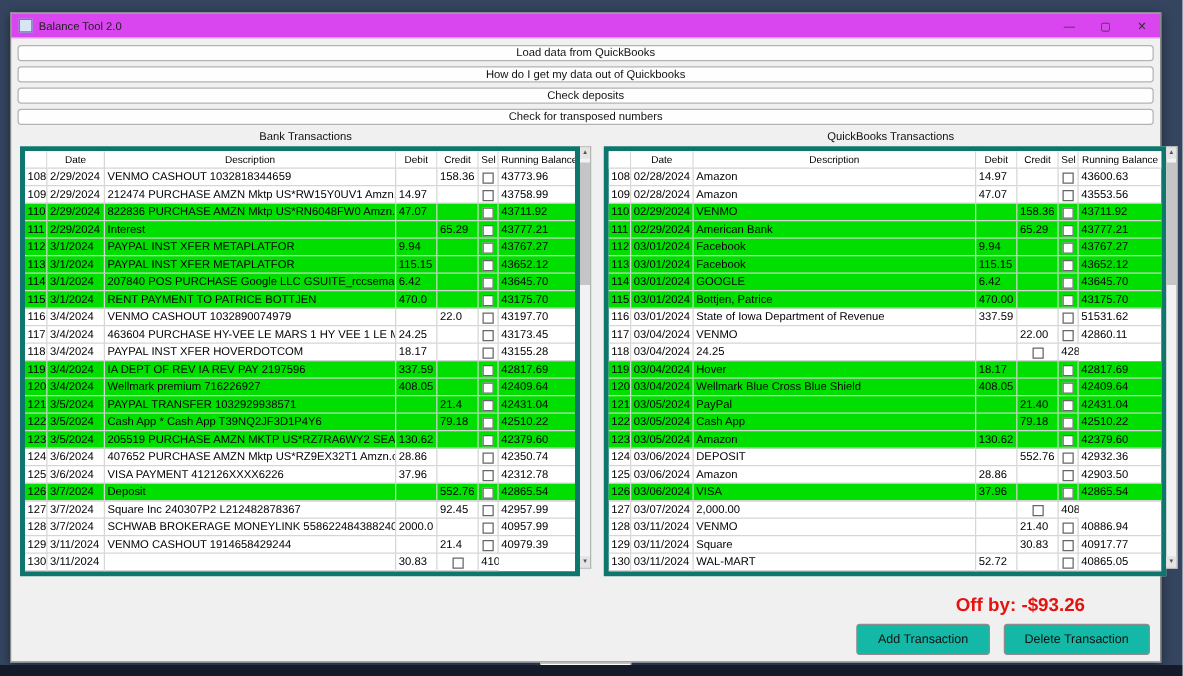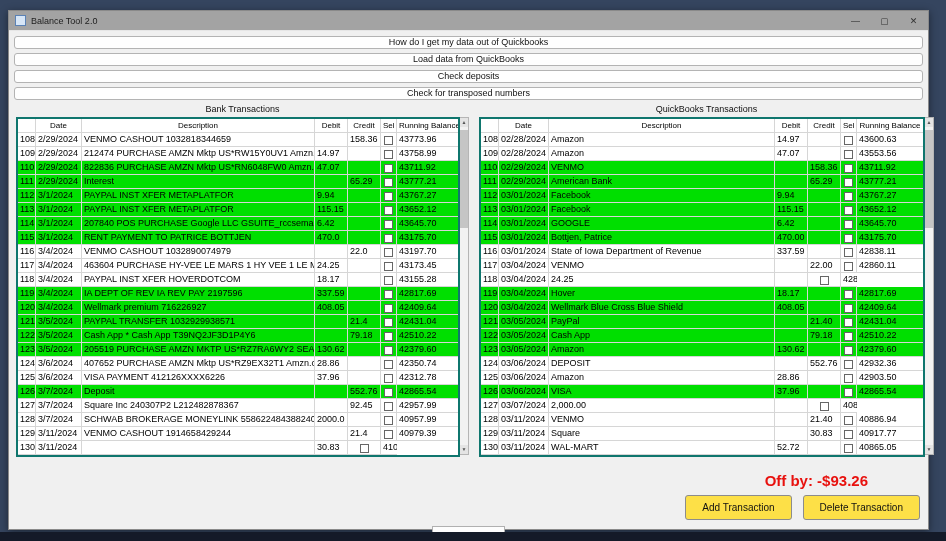--- a/index.html
+++ b/index.html
@@ -9,36 +9,36 @@
     font-family:"Liberation Sans", sans-serif;
     -webkit-font-smoothing:antialiased;
   }
   .taskbar{position:absolute;left:0;right:0;bottom:0;height:9px;background:#141a28;}
   .window{
     position:absolute;left:8px;top:10px;width:921px;height:520px;
     background:#f0f0f0;border:1px solid #8a8a8a;box-shadow:0 2px 8px rgba(0,0,0,.45);
     display:flex;flex-direction:column;box-sizing:border-box;
   }
   
-  .titlebar{height:19px;min-height:19px;background:#a3a3a3;display:flex;align-items:center;
+  .titlebar{height:19px;min-height:19px;background:#d946ef;display:flex;align-items:center;
     padding-left:6px;border-bottom:1px solid #e6e6e6;}
   .app-icon{width:9px;height:9px;border:1px solid #5b82b5;background:#d7e6f7;margin-right:5px;}
   .title{font-size:9px;color:#1d1d1d;}
   .win-controls{margin-left:auto;display:flex;height:100%;}
   .win-btn{width:29px;display:flex;align-items:center;justify-content:center;
     font-size:9px;color:#333;cursor:default;}
   
   .toolbar{padding:5px 5px 3px 5px;display:flex;flex-direction:column;gap:4px;}
   .toolbar-btn{height:13px;font-size:9px;line-height:11px;background:#fefefe;color:#111;
     border:1px solid #b3b3b3;border-radius:3px;padding:0;width:100%;}
   
   .panels{display:flex;gap:10px;padding:0 5px 0 7px;}
   .panel-title{text-align:center;font-size:9px;color:#111;height:14px;line-height:13px;}
   .table-wrap{display:flex;align-items:stretch;}
-  .table{background:#ffffff;border:2px solid #0f766e;box-sizing:content-box;align-self:flex-start;}
+  .table{background:#ffffff;border:4px solid #0f766e;box-sizing:content-box;align-self:flex-start;}
   .bank .table{width:440px;}
   .qb .table{width:442px;}
   .trow{display:grid;height:14px;}
   .bank .trow{grid-template-columns:18px 46px 1fr 33px 33px 16px 61px;}
   .qb   .trow{grid-template-columns:18px 50px 1fr 33px 33px 16px 66px;}
   .tcell{border-right:1px solid #d6d6d6;border-bottom:1px solid #d6d6d6;
     font-size:9px;line-height:13px;padding:0 2px;white-space:nowrap;overflow:hidden;
     color:#000;box-sizing:border-box;}
   .trow .tcell:last-child{border-right:none;}
   .hcell{text-align:center;font-size:8px;background:#ffffff;}
@@ -49,21 +49,21 @@
   
   .vscroll{width:9px;height:338px;background:#f2f2f2;border:1px solid #b5b5b5;border-left:none;
     position:relative;box-sizing:border-box;}
   .sarrow{height:9px;font-size:5px;line-height:9px;text-align:center;color:#555;background:#e4e4e4;}
   .sarrow.down{position:absolute;bottom:0;left:0;right:0;}
   .thumb{position:absolute;left:0;right:0;top:12px;height:98px;background:#c5c5c5;}
   
   .offby{text-align:right;padding-right:60px;margin-top:15px;font-size:15px;font-weight:bold;
     color:var(--red,#e8110e);}
   .action-row{display:flex;justify-content:flex-end;gap:11px;padding-right:8px;margin-top:6px;}
-  .action-btn{height:25px;font-size:10px;color:#111;background:#fde047;border:1px solid #8c8c8c;
+  .action-btn{height:25px;font-size:10px;color:#111;background:#14b8a6;border:1px solid #8c8c8c;
     border-radius:3px;padding:0 16px;}
   .tutorial-row{text-align:center;margin-top:6px;}
   .tutorial-btn{height:29px;font-size:8px;line-height:11px;color:#111;background:#fdfdfd;
     border:1px solid #b0b0b0;padding:0 6px;}
 </style>
 </head>
 <body style="background: rgb(53, 69, 95);">
 
 <div class="window">
 
@@ -71,22 +71,22 @@
     <span class="app-icon"></span>
     <span class="title">Balance Tool 2.0</span>
     <div class="win-controls">
       <div class="win-btn">—</div>
       <div class="win-btn">▢</div>
       <div class="win-btn">✕</div>
     </div>
   </div>
 
   <div class="toolbar">
+      <button class="toolbar-btn">Load data from QuickBooks</button>
       <button class="toolbar-btn">How do I get my data out of Quickbooks</button>
-      <button class="toolbar-btn">Load data from QuickBooks</button>
       <button class="toolbar-btn">Check deposits</button>
       <button class="toolbar-btn">Check for transposed numbers</button>
     </div>
 
   <div class="panels">
 
     <div class="panel bank">
       <div class="panel-title">Bank Transactions</div>
       <div class="table-wrap">
         <div class="table">
@@ -399,21 +399,21 @@
               <div class="tcell c5"><span class="checkbox"></span></div>
               <div class="tcell c6">43175.70</div>
             </div>
             <div class="trow">
               <div class="tcell c0">116</div>
               <div class="tcell c1">03/01/2024</div>
               <div class="tcell c2">State of Iowa Department of Revenue</div>
               <div class="tcell c3">337.59</div>
               <div class="tcell c4"></div>
               <div class="tcell c5"><span class="checkbox"></span></div>
-              <div class="tcell c6">42838.11</div>
+              <div class="tcell c6">51531.62</div>
             </div>
             <div class="trow">
               <div class="tcell c0">117</div>
               <div class="tcell c1">03/04/2024</div>
               <div class="tcell c2">VENMO</div>
               <div class="tcell c3"></div>
               <div class="tcell c4">22.00</div>
               <div class="tcell c5"><span class="checkbox"></span></div>
               <div class="tcell c6">42860.11</div>
             </div>

